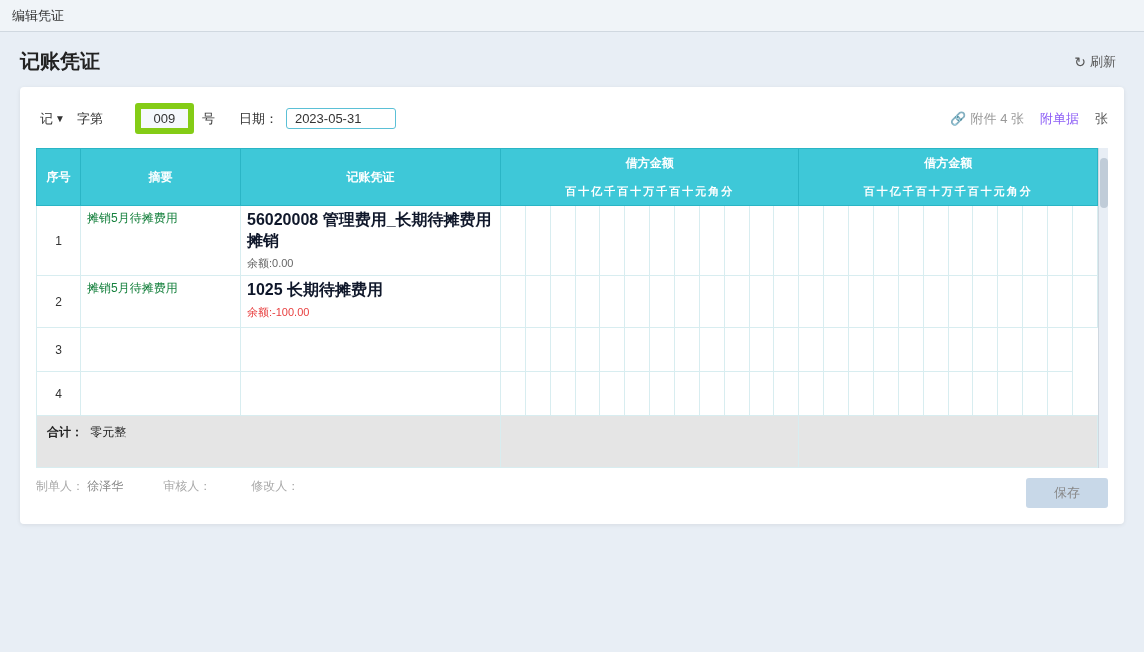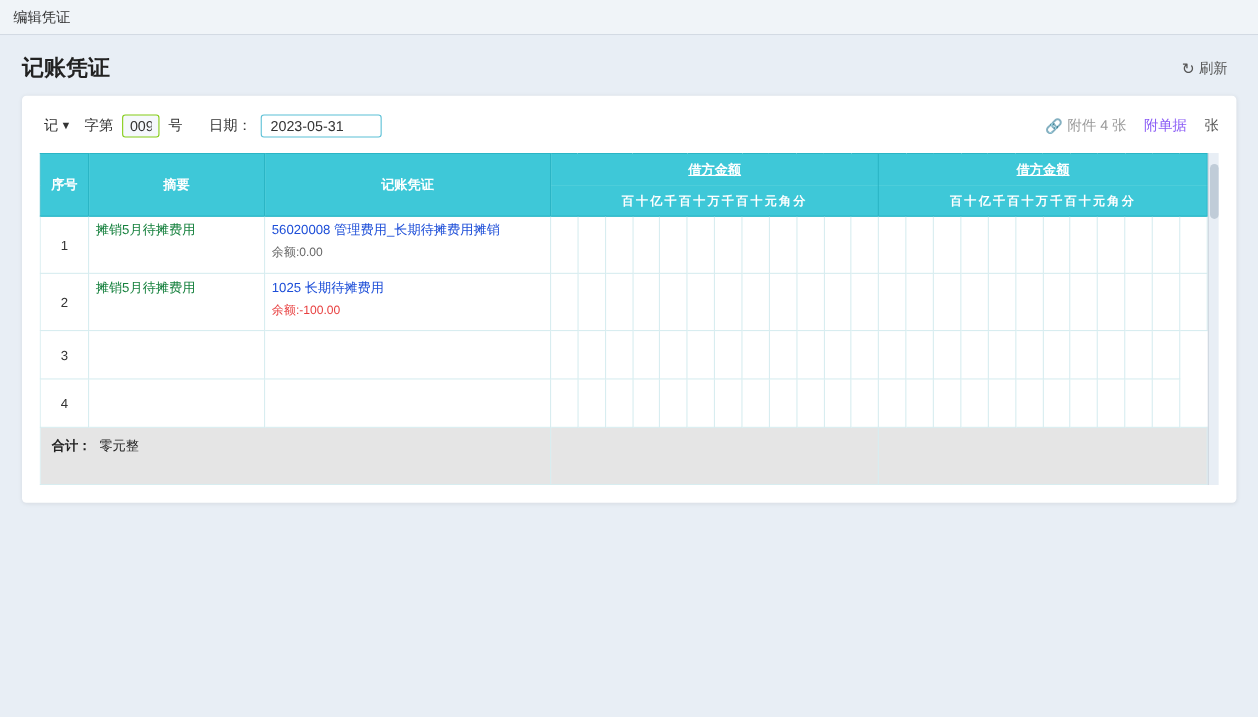--- a/index.html
+++ b/index.html
@@ -74,28 +74,29 @@
       align-items: center;
       gap: 2px;
       cursor: pointer;
       background: none;
       border: none;
       font-size: 13px;
       color: #333;
       padding: 2px 4px;
     }
     .zi-field {
-      border: 1px solid #84cc16;
+      border: 6px solid #84cc16;
       border-radius: 3px;
       padding: 2px 6px;
-      width: 34px;
+      width: 59px;
       text-align: center;
       font-size: 13px;
       color: #333;
       background: #f5f8fc;
+      margin-left: 24px;
     }
     .date-field {
       border: 1px solid #5bc0d6;
       border-radius: 3px;
       padding: 2px 8px;
       font-size: 13px;
       color: #333;
       background: #fff;
       width: 110px;
     }
@@ -130,21 +131,20 @@
     .voucher-table thead th {
       background: #3ec8d8;
       color: #fff;
       padding: 6px 4px;
       border: 1px solid #2ab5c5;
       text-align: center;
       white-space: nowrap;
     }
     .voucher-table thead th.header-group {
       border-bottom: none;
-      text-decoration: underline;
     }
     .voucher-table thead th.sub-header {
       border-top: none;
       font-size: 11px;
       letter-spacing: 0px;
       margin-top: 46px;
     }
     .voucher-table tbody td {
       border: 1px solid #d8edf0;
       padding: 4px 6px;
@@ -162,23 +162,23 @@
     }
     .col-summary {
       width: 160px;
       color: #15803d;
     }
     .col-account {
       width: 260px;
       color: #333;
     }
     .account-name {
-      font-weight: normal;
-      color: #1d4ed8;
-      font-size: 12px;
+      font-weight: bold;
+      color: #0f172a;
+      font-size: 16px;
     }
     .account-balance {
       font-size: 11px;
       color: #666;
       margin-top: 4px;
     }
     .account-balance.negative {
       color: #e84040;
     }
     .footer-row td {
@@ -420,15 +420,33 @@
               <td colspan="12" style="border:1px solid #d8edf0;"></td>
             </tr>
           </tbody>
         </table>
 
         <div style="width:10px; background:#e8eef5; position:relative; border-left:1px solid #d0d8e0;">
           <div style="width:8px; height:50px; background:#c0ccd8; border-radius:4px; position:absolute; top:10px; left:1px;"></div>
         </div>
       </div>
 
+      <div class="footer-info">
+        <span>
+          <span class="label">制单人：</span>
+          <span>徐泽华</span>
+        </span>
+        <span>
+          <span class="label">审核人：</span>
+          <span></span>
+        </span>
+        <span>
+          <span class="label">修改人：</span>
+          <span></span>
+        </span>
+        <div style="flex:1;"></div>
+        <button class="save-btn">
+          <span>保存</span>
+        </button>
+      </div>
     </div>
   </div>
 </div>
 
 </body></html>

